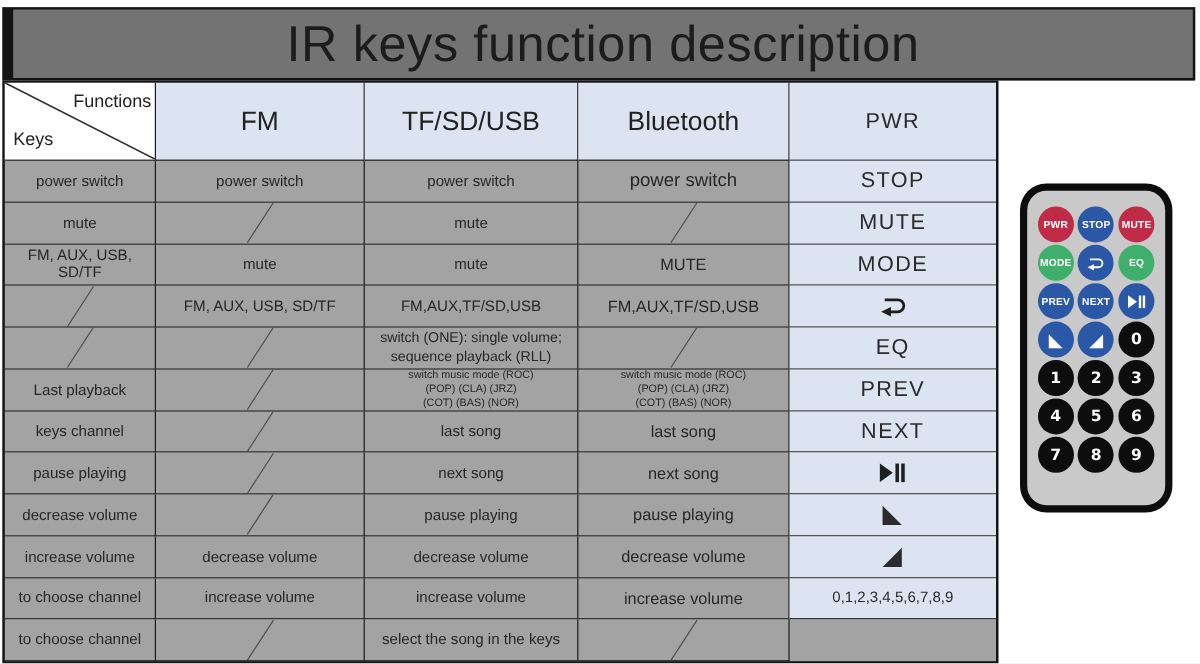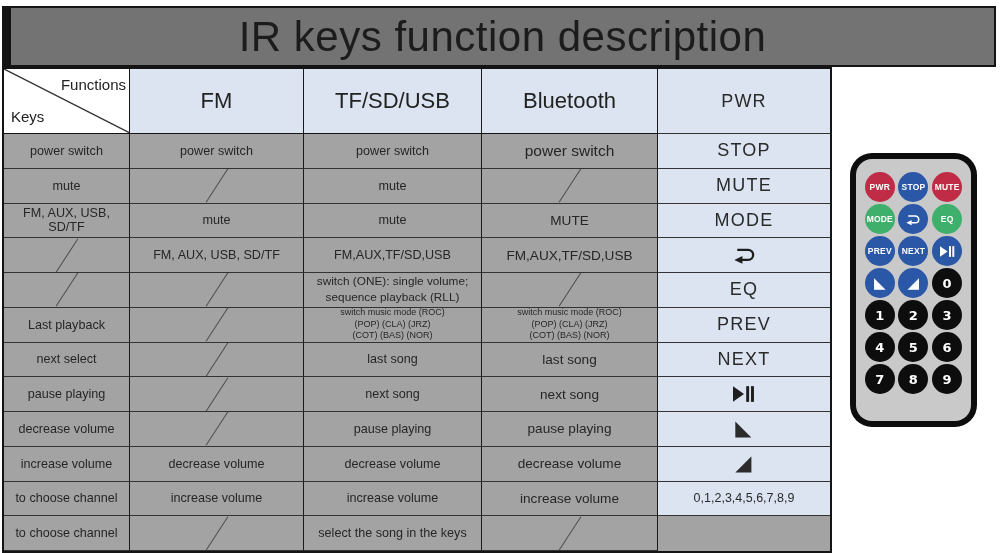--- a/index.html
+++ b/index.html
@@ -153,21 +153,21 @@
       </div>
       <div class="fcell cell col4">
         <div class="lines sm">
           <div>switch music mode (ROC)</div>
           <div>(POP) (CLA) (JRZ)</div>
           <div>(COT) (BAS) (NOR)</div>
         </div>
       </div>
       <div class="cell keycell">PREV</div>
       <div class="fcell cell">
-        <span>next select</span>
+        <span>keys channel</span>
       </div>
       <div class="fcell cell">
         <div class="slash"></div>
       </div>
       <div class="fcell cell">
         <span>last song</span>
       </div>
       <div class="fcell cell col4">
         <span>last song</span>
       </div>

